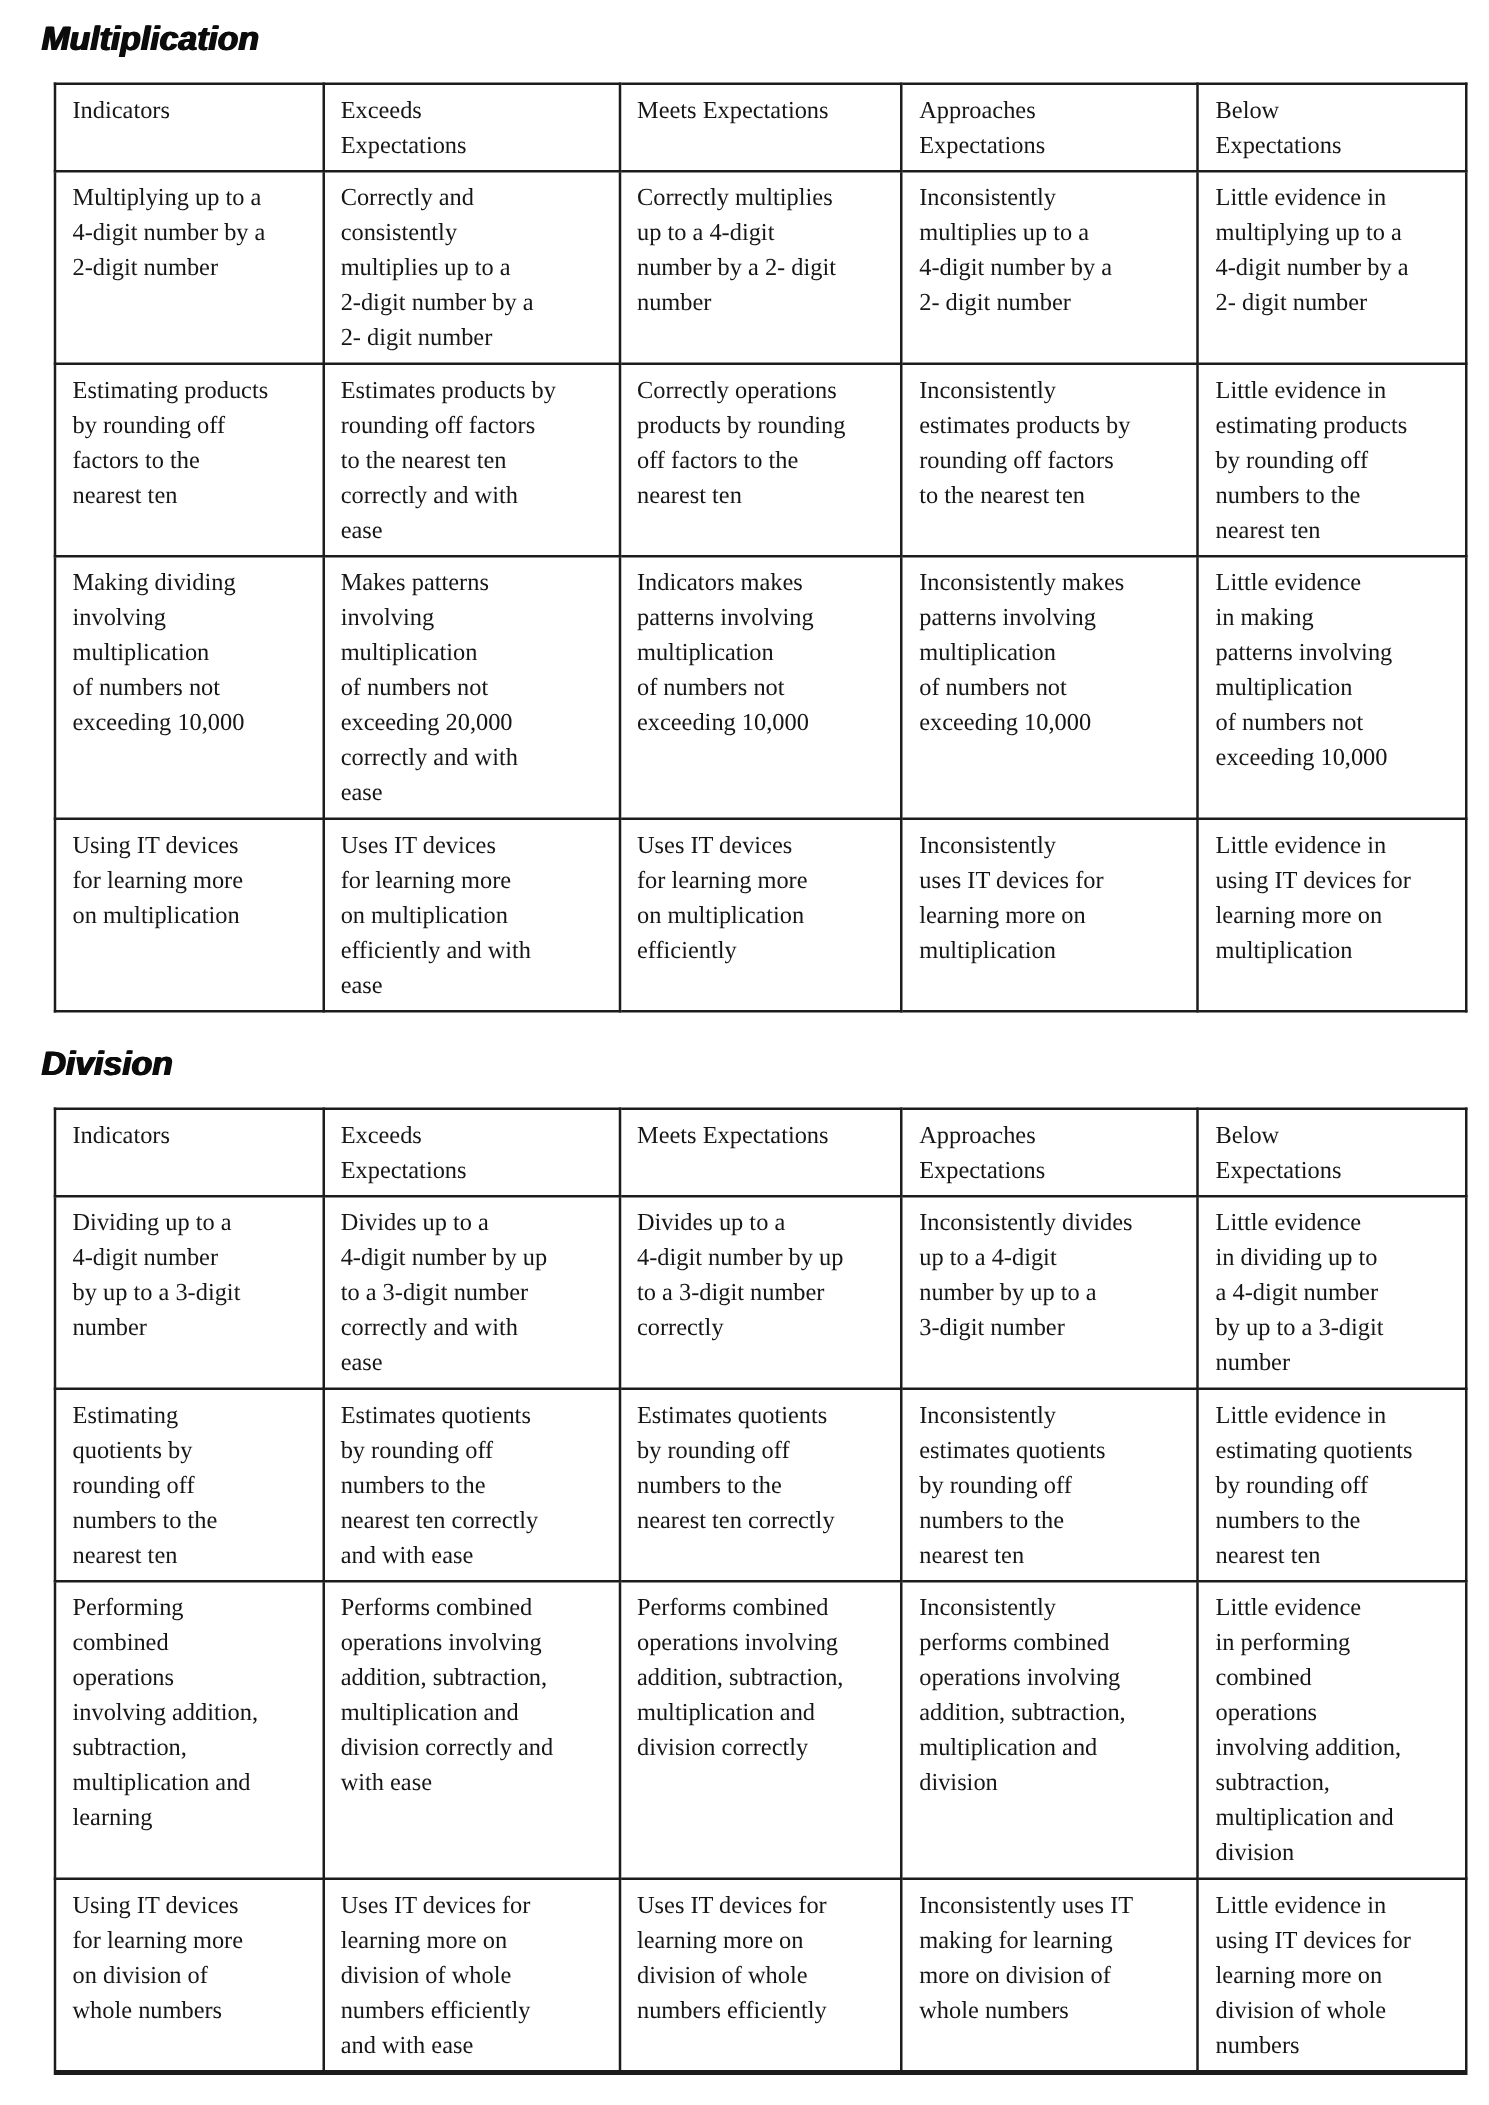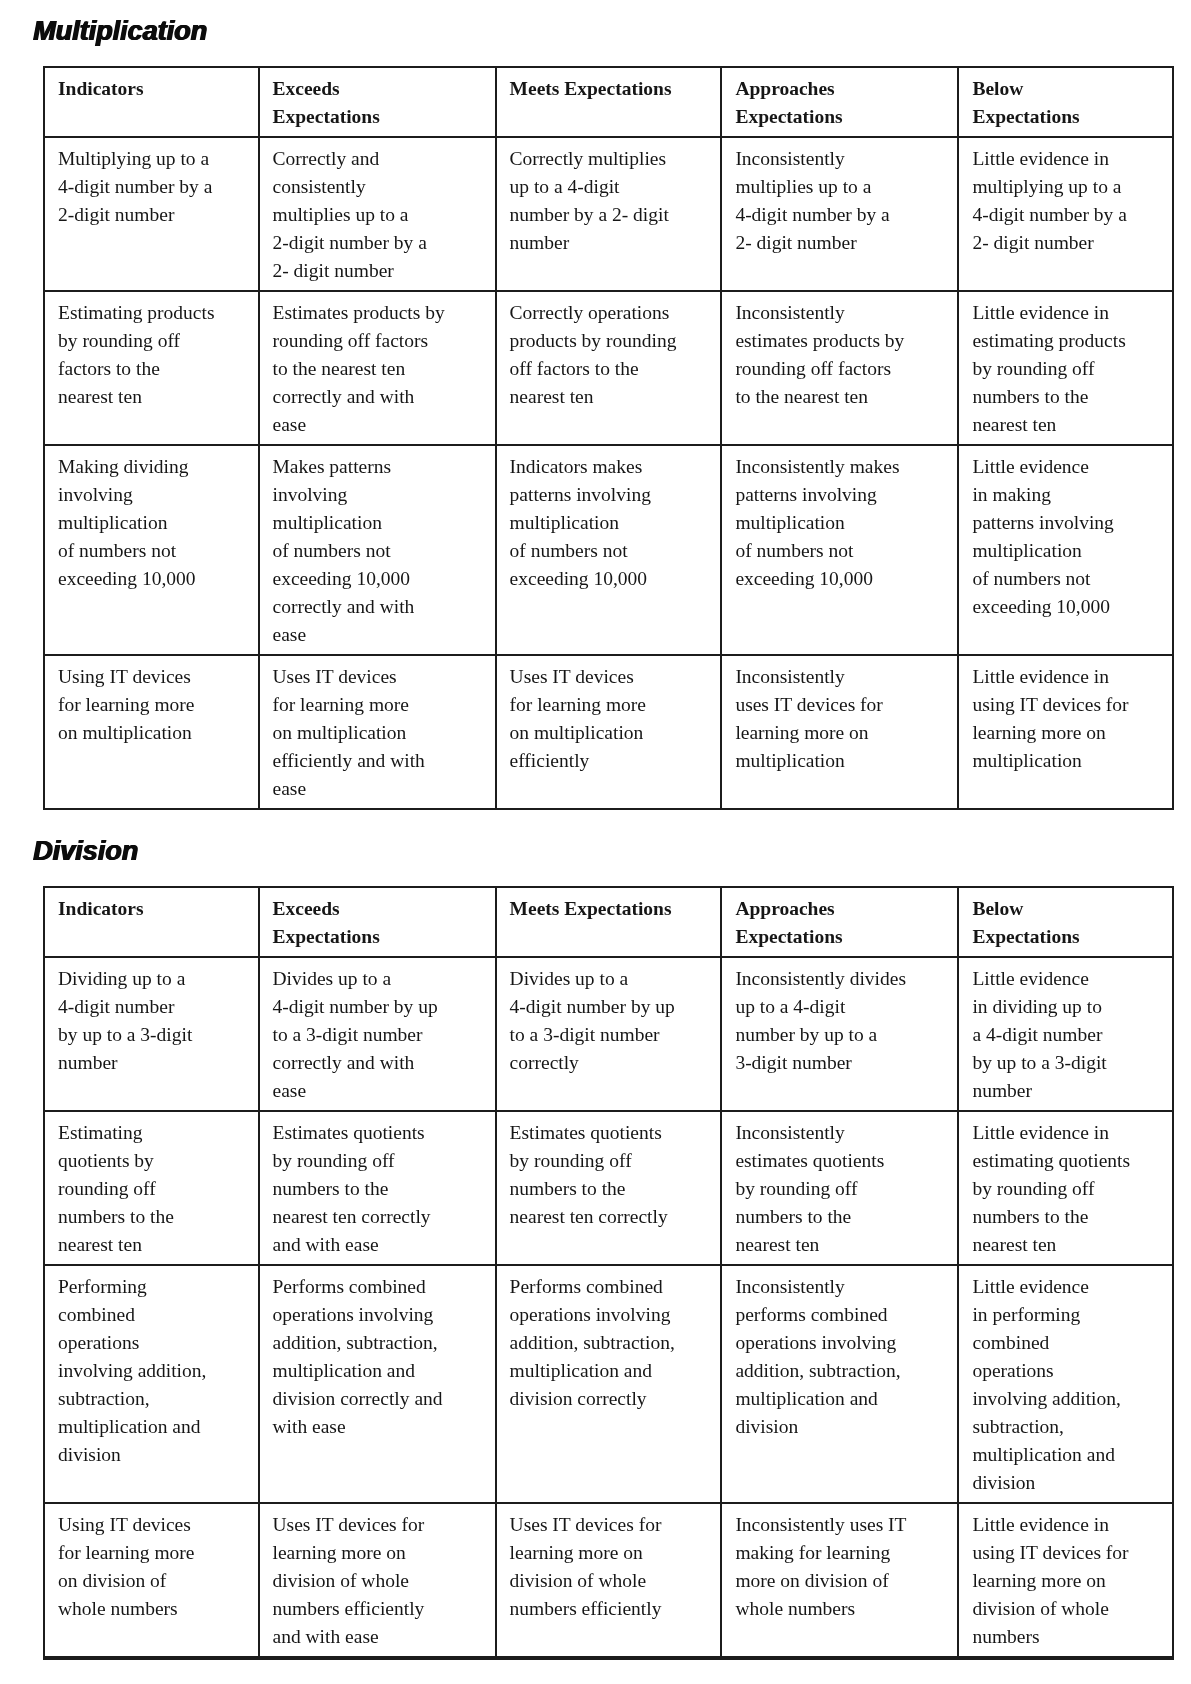--- a/index.html
+++ b/index.html
@@ -41,21 +41,21 @@
     border: 2px solid #1c1c1c;
     vertical-align: top;
     text-align: left;
     padding: 7px 10px 5px 13px;
     font-size: 19.5px;
     line-height: 28px;
     white-space: pre-line;
     word-wrap: break-word;
   }
   .rubric-table th {
-    font-weight: bold;
+    font-weight: normal;
     height: 58px;
     box-sizing: border-box;
   }
   .rubric-table.heavy-bottom {
     border-bottom: 4px solid #1c1c1c;
   }
   .col-1 { width: 19%; }
   .col-2 { width: 21%; }
   .col-3 { width: 20%; }
   .col-4 { width: 21%; }
@@ -137,21 +137,21 @@
           <tr>
             <td>Making dividing
 involving
 multiplication
 of numbers not
 exceeding 10,000</td>
             <td>Makes patterns
 involving
 multiplication
 of numbers not
-exceeding  10,000
+exceeding  20,000
 correctly and with
 ease</td>
             <td>Indicators makes
 patterns involving
 multiplication
 of numbers not
 exceeding 10,000</td>
             <td>Inconsistently makes
 patterns involving
 multiplication
@@ -263,21 +263,21 @@
 numbers to the
 nearest ten</td>
           </tr>
           <tr>
             <td>Performing
 combined
 operations
 involving addition,
 subtraction,
 multiplication and
-division</td>
+learning</td>
             <td>Performs combined
 operations involving
 addition, subtraction,
 multiplication and
 division correctly and
 with ease</td>
             <td>Performs combined
 operations involving
 addition, subtraction,
 multiplication and

